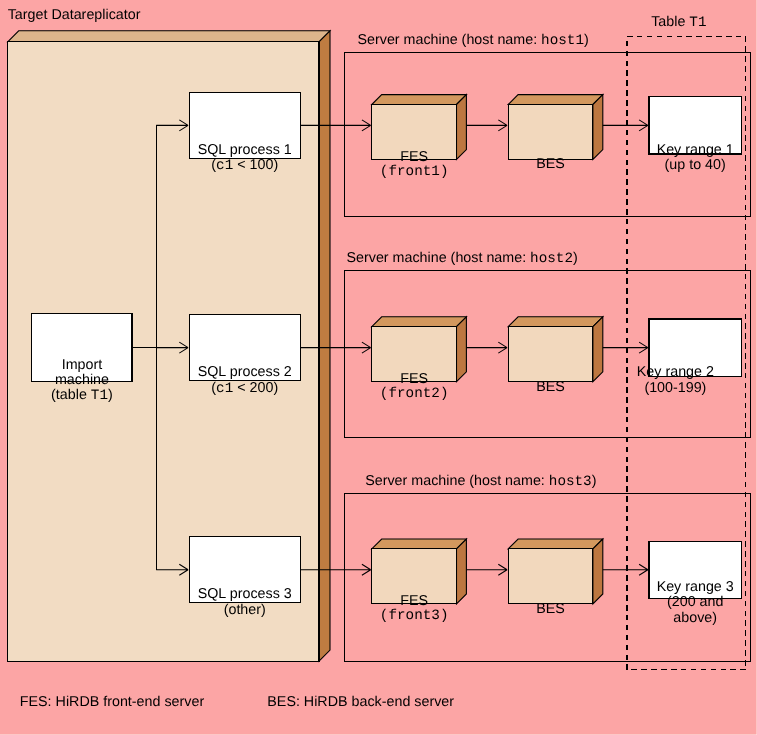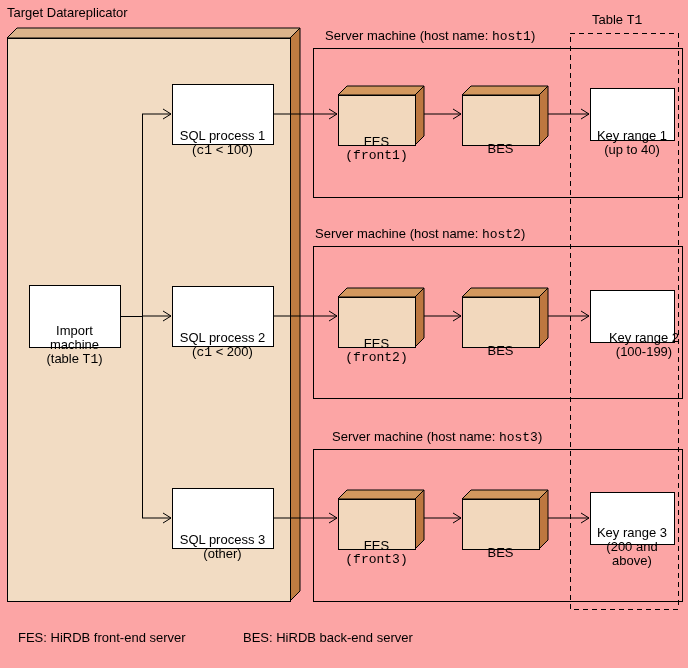--- a/index.html
+++ b/index.html
@@ -147,21 +147,21 @@
   <div class="cbox" style="left:338px;top:499px;width:77px;height:50px;">
     <div>FES</div>
     <div class="mono">(front3)</div>
   </div>
   <div class="cbox" style="left:462px;top:499px;width:77px;height:50px;">
     <div>BES</div>
   </div>
 
   <div class="cbox pre" style="left:590px;top:88px;width:84px;height:52px;">Key range 1
 (up to 40)</div>
-  <div class="cbox pre" style="left:602px;top:290px;width:84px;height:52px;">Key range 2
+  <div class="cbox pre" style="left:572px;top:290px;width:84px;height:52px;">Key range 2
 (100-199)</div>
   <div class="cbox pre" style="left:590px;top:492px;width:84px;height:52px;">Key range 3
 (200 and
 above)</div>
 
   <div class="txt" style="left:243px;top:631px;">BES: HiRDB back-end server</div>
   <div class="txt" style="left:18px;top:631px;">FES: HiRDB front-end server</div>
 
 </div>
 

